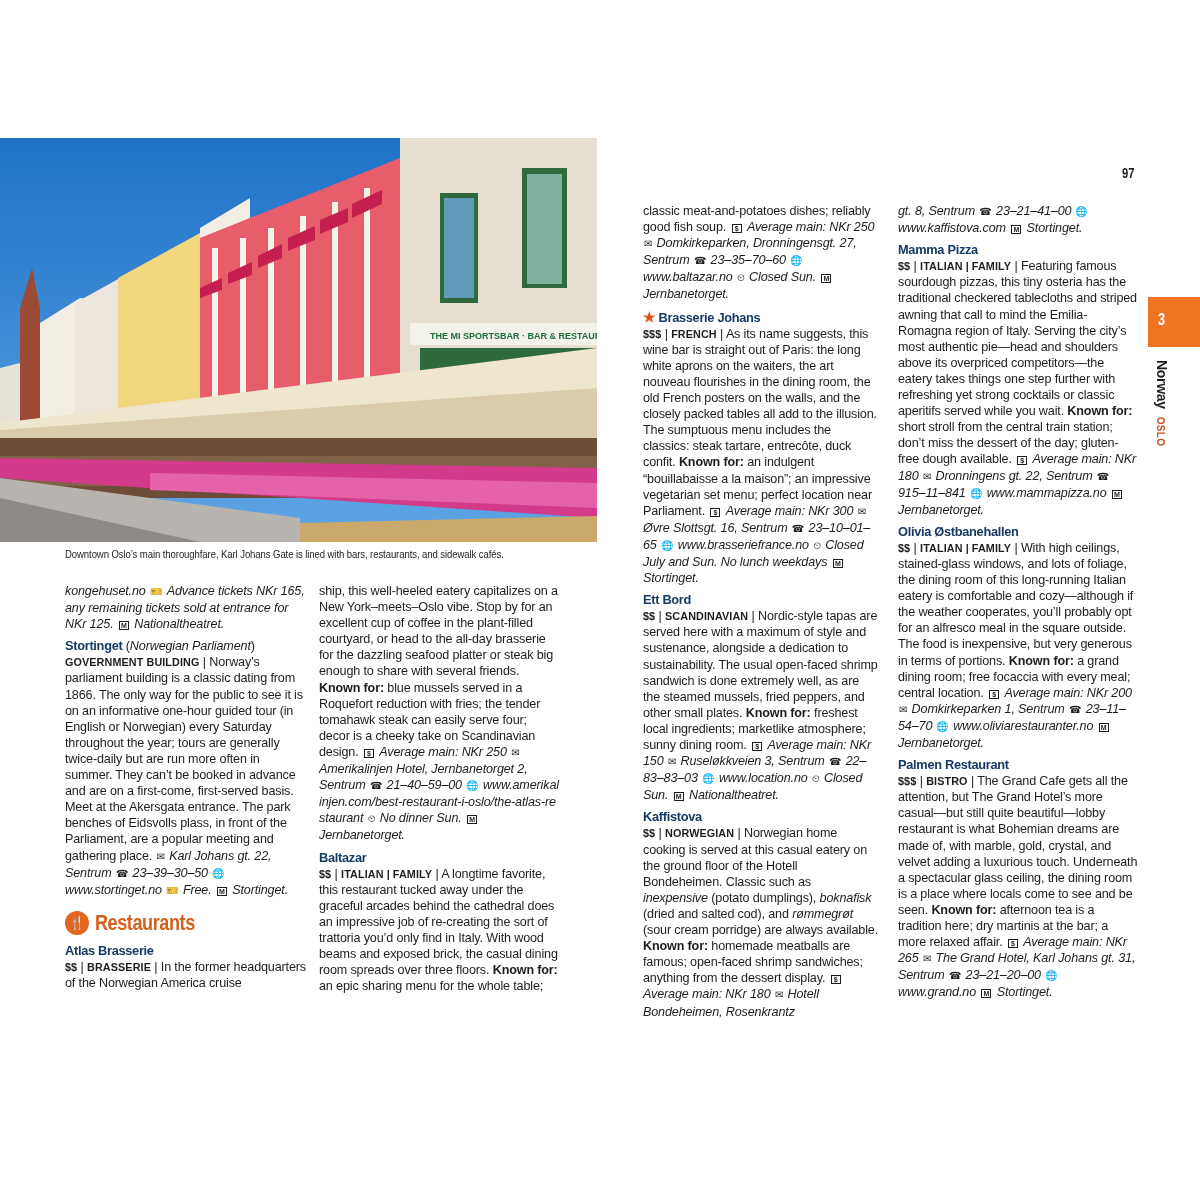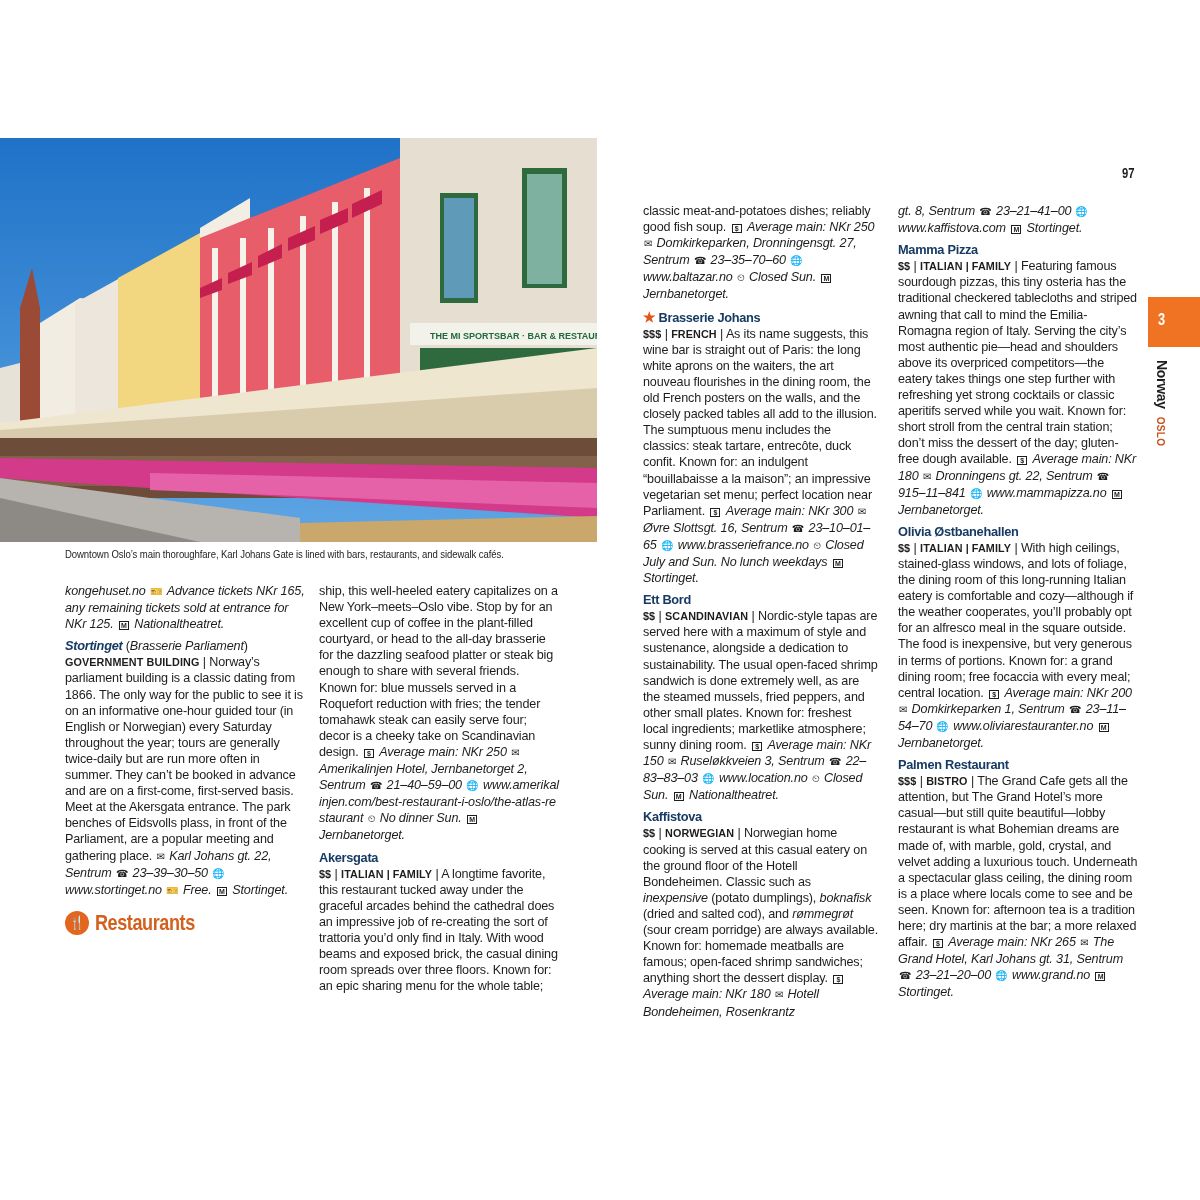--- a/index.html
+++ b/index.html
@@ -38,21 +38,21 @@
       white-space: nowrap; display: flex; align-items: baseline; gap: 8px;
     }
     .side-country { font-weight: bold; font-size: 14px; color: #1d1d1b; letter-spacing: -0.3px; }
     .side-city { font-weight: bold; font-size: 10px; color: #c8501a; letter-spacing: 0.3px; }
 
     .col {
       position: absolute; font-size: 12.6px; line-height: 16.1px; color: #1d1d1b; letter-spacing: -0.15px;
     }
     .col p { margin-bottom: 6px; }
     .col .it { font-style: italic; margin-top: 35px; }
-    .col .b { font-weight: normal; }
+    .col .b { font-weight: bold; }
     .col .tag { font-weight: bold; font-size: 10.8px; letter-spacing: 0.1px; }
     .col .entry-title { color: #163a63; font-weight: bold; font-size: 12.8px; display: block; letter-spacing: -0.3px; }
     .col .ico { display: inline-block; font-size: 10px; font-style: normal; margin: 0 1px; }
     .col .ico-box {
       display: inline-block; width: 10px; height: 9px; border: 1px solid #1d1d1b; font-size: 7px; line-height: 7px;
       text-align: center; font-weight: bold; font-style: normal; vertical-align: 0px; margin: 0 2px;
     }
     .star { color: #e2571a; font-size: 14px; }
 
     .section-head {
@@ -151,41 +151,47 @@
 <div class="col" id="col1">
   <p>
     <span class="it">kongehuset.no</span>
     <span class="ico">🎫</span>
     <span class="it">Advance tickets NKr 165, any remaining tickets sold at entrance for NKr 125.</span>
     <span class="ico-box">M</span>
     <span class="it">Nationaltheatret.</span>
   </p>
 
   <p>
-    <span class="entry-title" style="display:inline;font-style:italic;"><span>Stortinget</span></span>
-    (<span class="it">Brasserie Parliament</span>)<br>
+    <span class="entry-title" style="display:inline;"><span>Stortinget</span></span>
+    (<span class="it">Norwegian Parliament</span>)<br>
     <span class="tag">GOVERNMENT BUILDING</span> |
     <span>Norway’s parliament building is a classic dating from 1866. The only way for the public to see it is on an informative one-hour guided tour (in English or Norwegian) every Saturday throughout the year; tours are generally twice-daily but are run more often in summer. They can’t be booked in advance and are on a first-come, first-served basis. Meet at the Akersgata entrance. The park benches of Eidsvolls plass, in front of the Parliament, are a popular meeting and gathering place.</span>
     <span class="ico">✉</span>
     <span class="it">Karl Johans gt. 22, Sentrum</span>
     <span class="ico">☎</span>
     <span class="it">23–39–30–50</span>
     <span class="ico">🌐</span>
     <span class="it">www.stortinget.no</span>
     <span class="ico">🎫</span>
     <span class="it">Free.</span>
     <span class="ico-box">M</span>
     <span class="it">Stortinget.</span>
   </p>
 
   <div class="section-head">
     <span class="circle">🍴</span>
     <span class="title">Restaurants</span>
   </div>
 
+  <p>
+    <span class="entry-title">Atlas Brasserie</span>
+    <span class="tag">$$</span> |
+    <span class="tag">BRASSERIE</span> |
+    <span>In the former headquarters of the Norwegian America cruise</span>
+  </p>
 </div>
 
 <div class="col" id="col2">
   <p>
     <span>ship, this well-heeled eatery capitalizes on a New York–meets–Oslo vibe. Stop by for an excellent cup of coffee in the plant-filled courtyard, or head to the all-day brasserie for the dazzling seafood platter or steak big enough to share with several friends.</span>
     <span class="b">Known for:</span>
     <span>blue mussels served in a Roquefort reduction with fries; the tender tomahawk steak can easily serve four; decor is a cheeky take on Scandinavian design.</span>
     <span class="ico-box">$</span>
     <span class="it">Average main: NKr 250</span>
     <span class="ico">✉</span>
@@ -194,21 +200,21 @@
     <span class="it">21–40–59–00</span>
     <span class="ico">🌐</span>
     <span class="it" style="word-break:break-all;">www.amerikalinjen.com/best-restaurant-i-oslo/the-atlas-restaurant</span>
     <span class="ico">⏲</span>
     <span class="it">No dinner Sun.</span>
     <span class="ico-box">M</span>
     <span class="it">Jernbanetorget.</span>
   </p>
 
   <p>
-    <span class="entry-title">Akersgata</span>
+    <span class="entry-title">Baltazar</span>
     <span class="tag">$$</span> |
     <span class="tag">ITALIAN | FAMILY</span> |
     <span>A longtime favorite, this restaurant tucked away under the graceful arcades behind the cathedral does an impressive job of re-creating the sort of trattoria you’d only find in Italy. With wood beams and exposed brick, the casual dining room spreads over three floors.</span>
     <span class="b">Known for:</span>
     <span>an epic sharing menu for the whole table;</span>
   </p>
 </div>
 
 <div class="col" id="col3">
   <p>
@@ -277,21 +283,21 @@
     <span class="tag">$$</span> |
     <span class="tag">NORWEGIAN</span> |
     <span>Norwegian home cooking is served at this casual eatery on the ground floor of the Hotell Bondeheimen. Classic such as</span>
     <span class="it">inexpensive</span>
     <span>(potato dumplings),</span>
     <span class="it">boknafisk</span>
     <span>(dried and salted cod), and</span>
     <span class="it">rømmegrøt</span>
     <span>(sour cream porridge) are always available.</span>
     <span class="b">Known for:</span>
-    <span>homemade meatballs are famous; open-faced shrimp sandwiches; anything short the dessert display.</span>
+    <span>homemade meatballs are famous; open-faced shrimp sandwiches; anything from the dessert display.</span>
     <span class="ico-box">$</span>
     <span class="it">Average main: NKr 180</span>
     <span class="ico">✉</span>
     <span class="it">Hotell Bondeheimen, Rosenkrantz</span>
   </p>
 </div>
 
 <div class="col" id="col4">
   <p>
     <span class="it">gt. 8, Sentrum</span>

